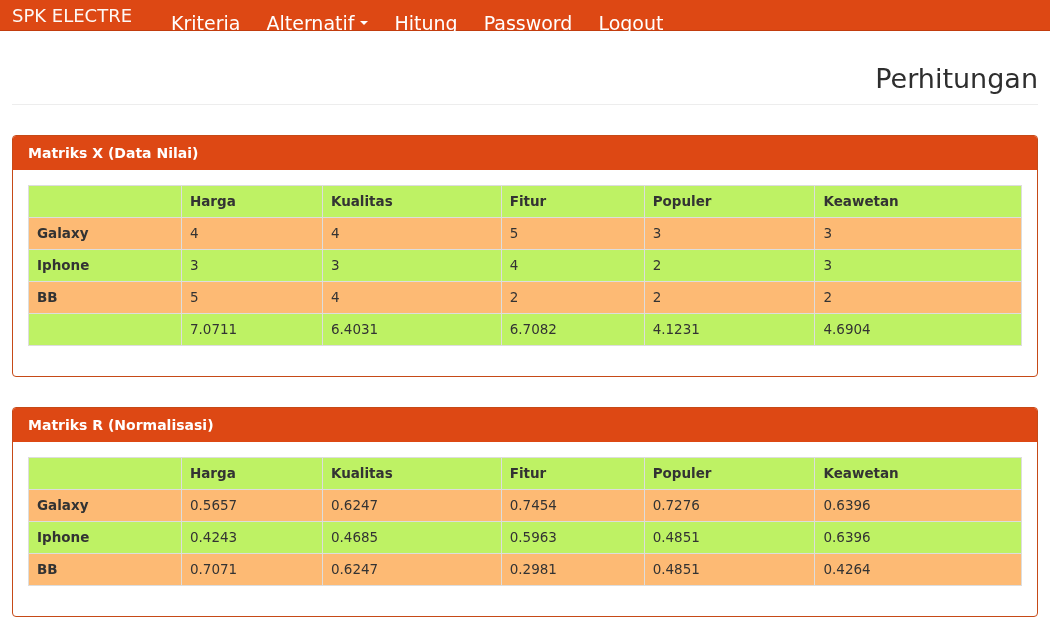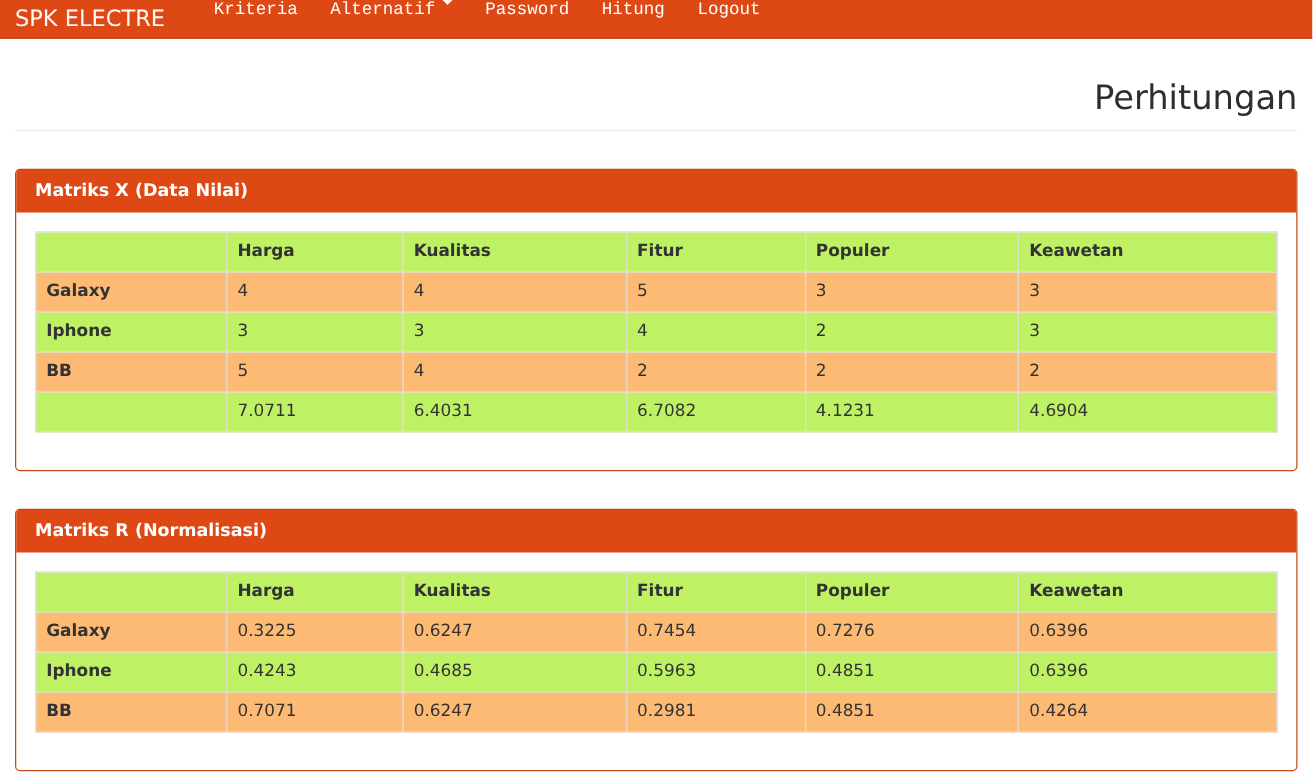--- a/index.html
+++ b/index.html
@@ -17,23 +17,23 @@
     display: flex; align-items: stretch; padding: 0 4px;
   }
   .brand {
     color: #fdf8f5; font-size: 18px; text-decoration: none;
     display: flex; align-items: center; padding: 0 12px 0 8px;
     cursor: pointer;
   }
   .nav { list-style: none; margin: 0; padding: 0 0 0 14px; display: flex; }
   .nav li { display: block; }
   .nav a {
-    display: flex; align-items: flex-start; height: 45px;
+    display: flex; align-items: center; height: 45px;
     padding: 0 13px; color: #ffffff; text-decoration: none;
-    font-size: 14px; cursor: pointer; font-family: Liberation Mono, monospace;
+    font-size: 19px; cursor: pointer;
   }
   .caret {
     display: inline-block; width: 0; height: 0; margin-left: 6px;
     border-top: 4px solid #fff;
     border-left: 4px solid transparent;
     border-right: 4px solid transparent;
   }
   
   .container { margin: 0 12px; }
   .page-title {
@@ -78,26 +78,26 @@
         </a>
       </li>
       <li>
         <a>
           <span>Alternatif</span>
           <span class="caret"></span>
         </a>
       </li>
       <li>
         <a>
+          <span>Hitung</span>
+        </a>
+      </li>
+      <li>
+        <a>
           <span>Password</span>
-        </a>
-      </li>
-      <li>
-        <a>
-          <span>Hitung</span>
         </a>
       </li>
       <li>
         <a>
           <span>Logout</span>
         </a>
       </li>
     </ul>
 </nav>
 
@@ -181,21 +181,21 @@
                 <th>Harga</th>
                 <th>Kualitas</th>
                 <th>Fitur</th>
                 <th>Populer</th>
                 <th>Keawetan</th>
               </tr>
             </thead>
             <tbody>
               <tr class="striped">
                 <th>Galaxy</th>
-                <td>0.3225</td>
+                <td>0.5657</td>
                 <td>0.6247</td>
                 <td>0.7454</td>
                 <td>0.7276</td>
                 <td>0.6396</td>
               </tr>
               <tr>
                 <th>Iphone</th>
                 <td>0.4243</td>
                 <td>0.4685</td>
                 <td>0.5963</td>

